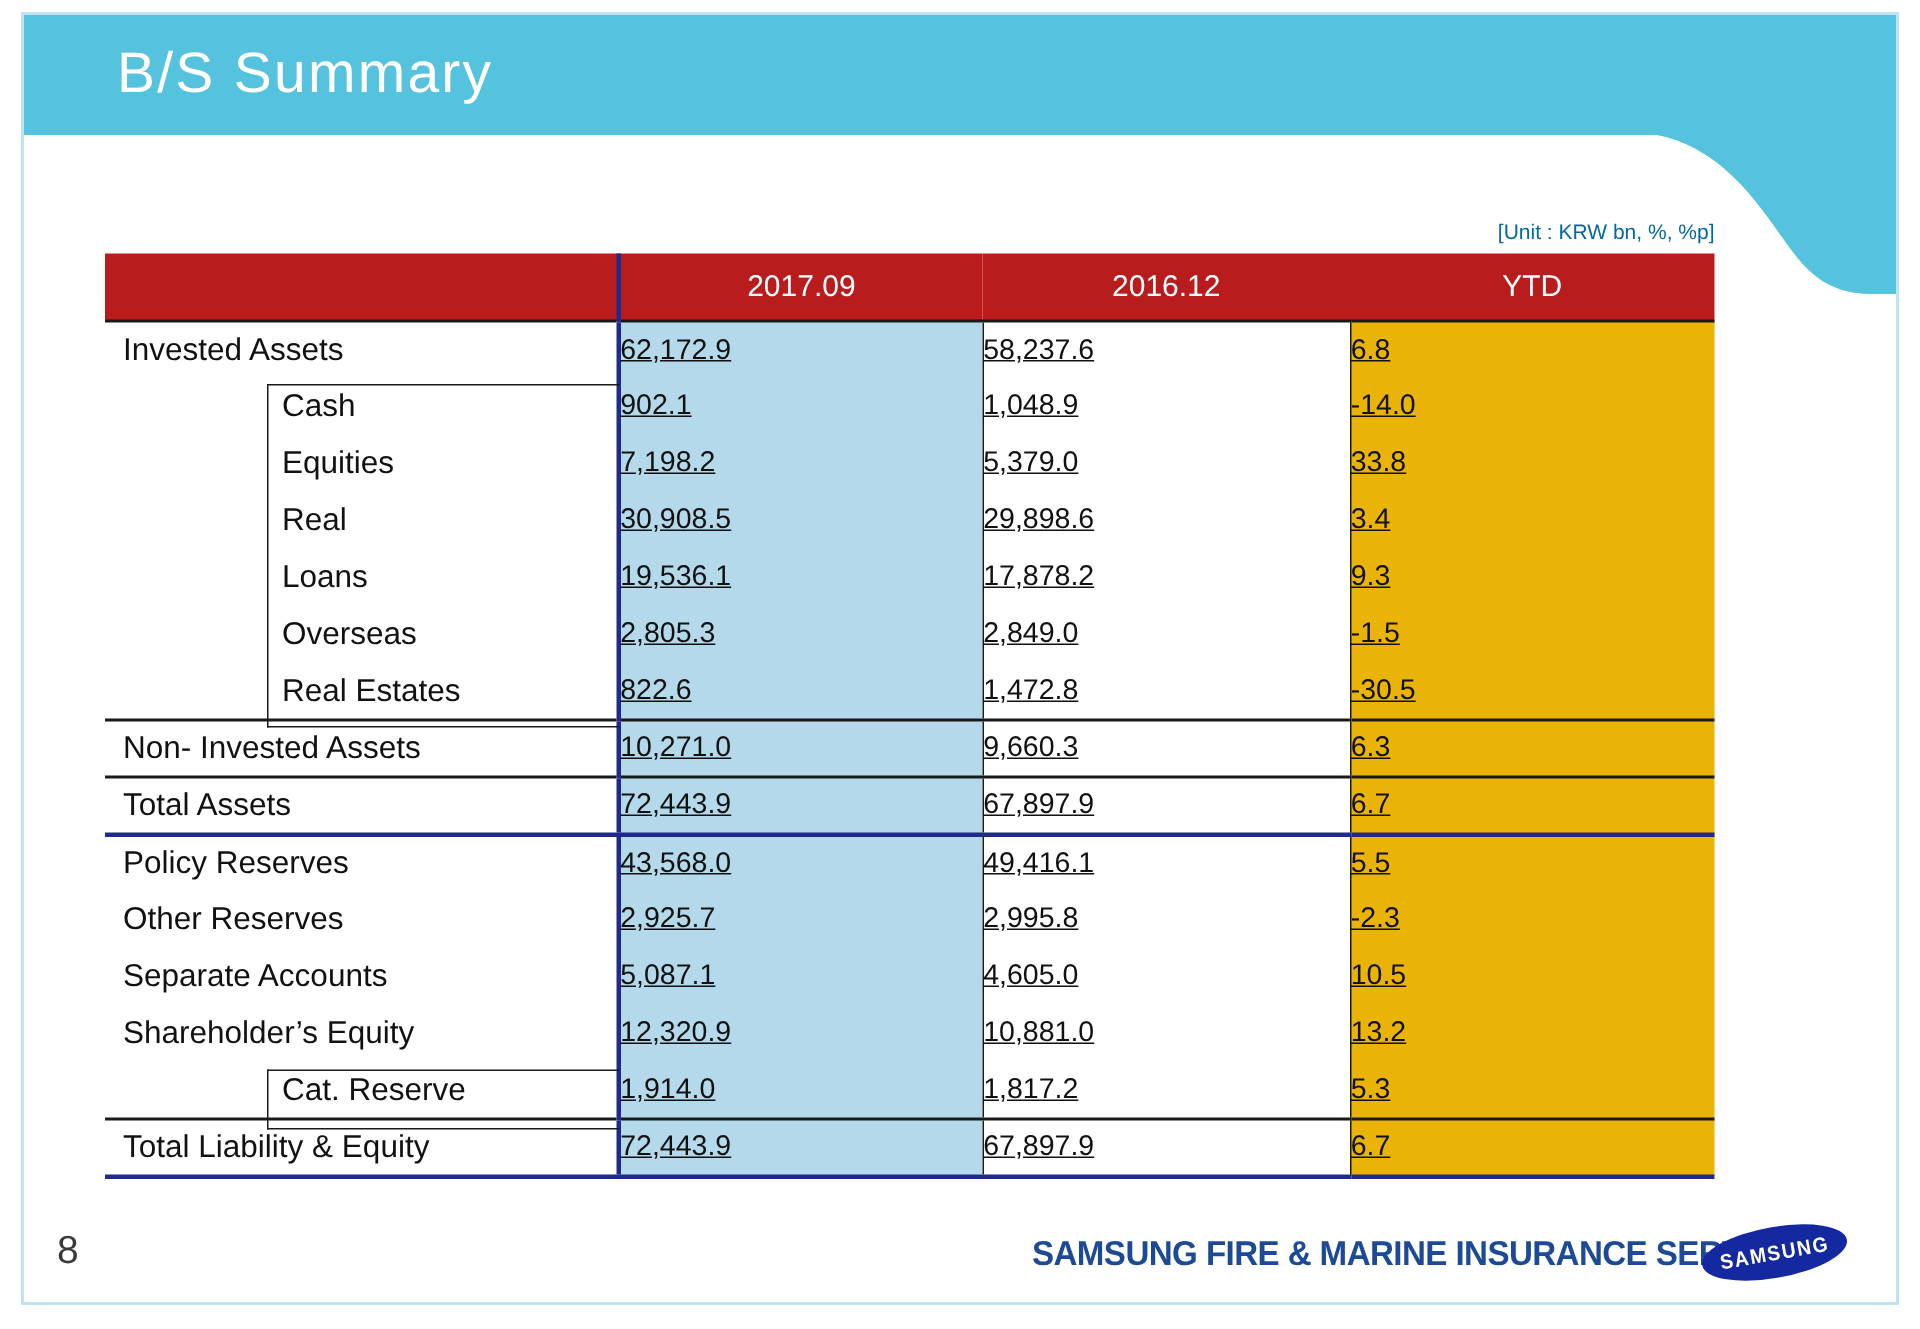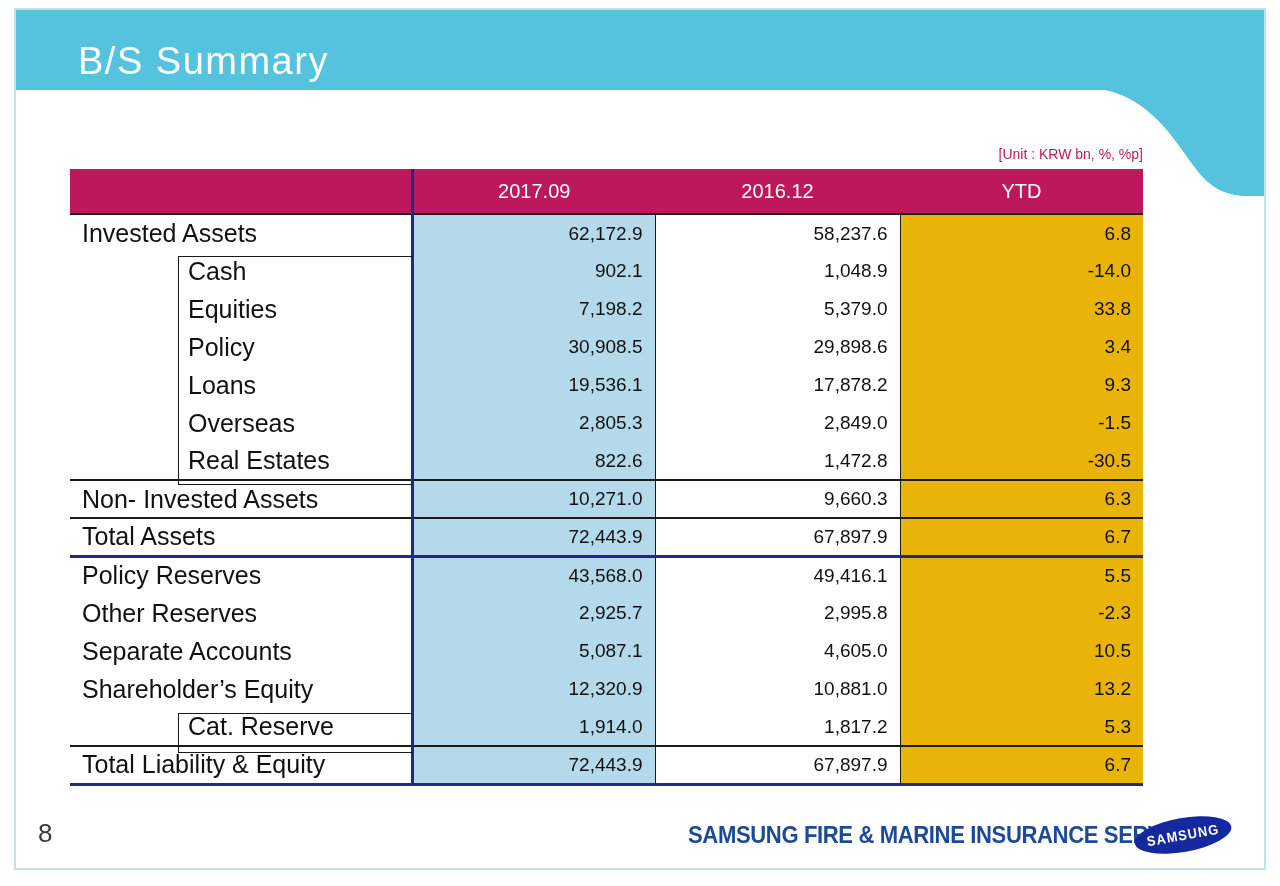--- a/index.html
+++ b/index.html
@@ -36,21 +36,21 @@
     position: absolute;
     left: 16px;
     top: 10px;
     width: 1248px;
     height: 80px;
     background: #55c3dd;
   }
   .header-title {
     position: absolute;
     left: 78px;
-    top: 40px;
+    top: 28px;
     font-size: 38px;
     color: #ffffff;
     letter-spacing: 1.5px;
     font-family: "Liberation Sans", sans-serif;
     font-weight: 400;
     white-space: nowrap;
   }
   
   .corner-curve {
     position: absolute;
@@ -61,21 +61,21 @@
     overflow: hidden;
   }
   .corner-curve svg { display: block; }
 
   
   .unit-label {
     position: absolute;
     right: 137px;
     top: 146px;
     font-size: 14px;
-    color: #be185d;
+    color: #0369a1;
     white-space: nowrap;
   }
 
   
   .bs-table {
     position: absolute;
     left: 70px;
     top: 169px;
     width: 1073px;
     border-collapse: collapse;
@@ -87,48 +87,49 @@
     vertical-align: middle;
     font-weight: 400;
   }
   col.c-label { width: 342px; }
   col.c-v1    { width: 243px; }
   col.c-v2    { width: 245px; }
   col.c-v3    { width: 243px; }
 
   
   tr.hdr td {
-    background: #be185d;
+    background: #b91c1c;
     color: #ffffff;
     height: 44px;
     font-size: 20px;
     text-align: center;
     border-bottom: 2px solid #1a1a1a;
     margin-top: 47px;
   }
   tr.hdr td.h-label { border-bottom: 2px solid #1a1a1a; }
   tr.hdr td.h-v1 { border-left: 3px solid #1f2a8c; }
 
   
   td.label {
-    font-size: 25px;
+    font-size: 21px;
     color: #111111;
     padding-left: 12px;
     text-align: left;
     background: #ffffff;
   }
   td.label.sub {
     padding-left: 118px;
     border-left: 0;
   }
   td.num {
     font-size: 19px;
     color: #111111;
-    text-align: right;
+    text-align: left;
     padding-right: 12px;
+    text-decoration: underline;
   }
   td.v1 { background: #b3d9ea; border-left: 3px solid #1f2a8c; border-right: 1.5px solid #1a1a1a; }
   td.v2 { background: #ffffff; border-right: 1.5px solid #1a1a1a; }
   td.v3 { background: #eab308; }
 
   tr.row { height: 38px; }
 
   .b { font-weight: bold; }
 
   
@@ -229,21 +230,21 @@
           <td class="num v2">1,048.9</td>
           <td class="num v3">-14.0</td>
         </tr>
         <tr class="row">
           <td class="label sub">Equities</td>
           <td class="num v1">7,198.2</td>
           <td class="num v2">5,379.0</td>
           <td class="num v3">33.8</td>
         </tr>
         <tr class="row">
-          <td class="label sub">Policy</td>
+          <td class="label sub">Real</td>
           <td class="num v1">30,908.5</td>
           <td class="num v2">29,898.6</td>
           <td class="num v3">3.4</td>
         </tr>
         <tr class="row">
           <td class="label sub">Loans</td>
           <td class="num v1">19,536.1</td>
           <td class="num v2">17,878.2</td>
           <td class="num v3">9.3</td>
         </tr>

